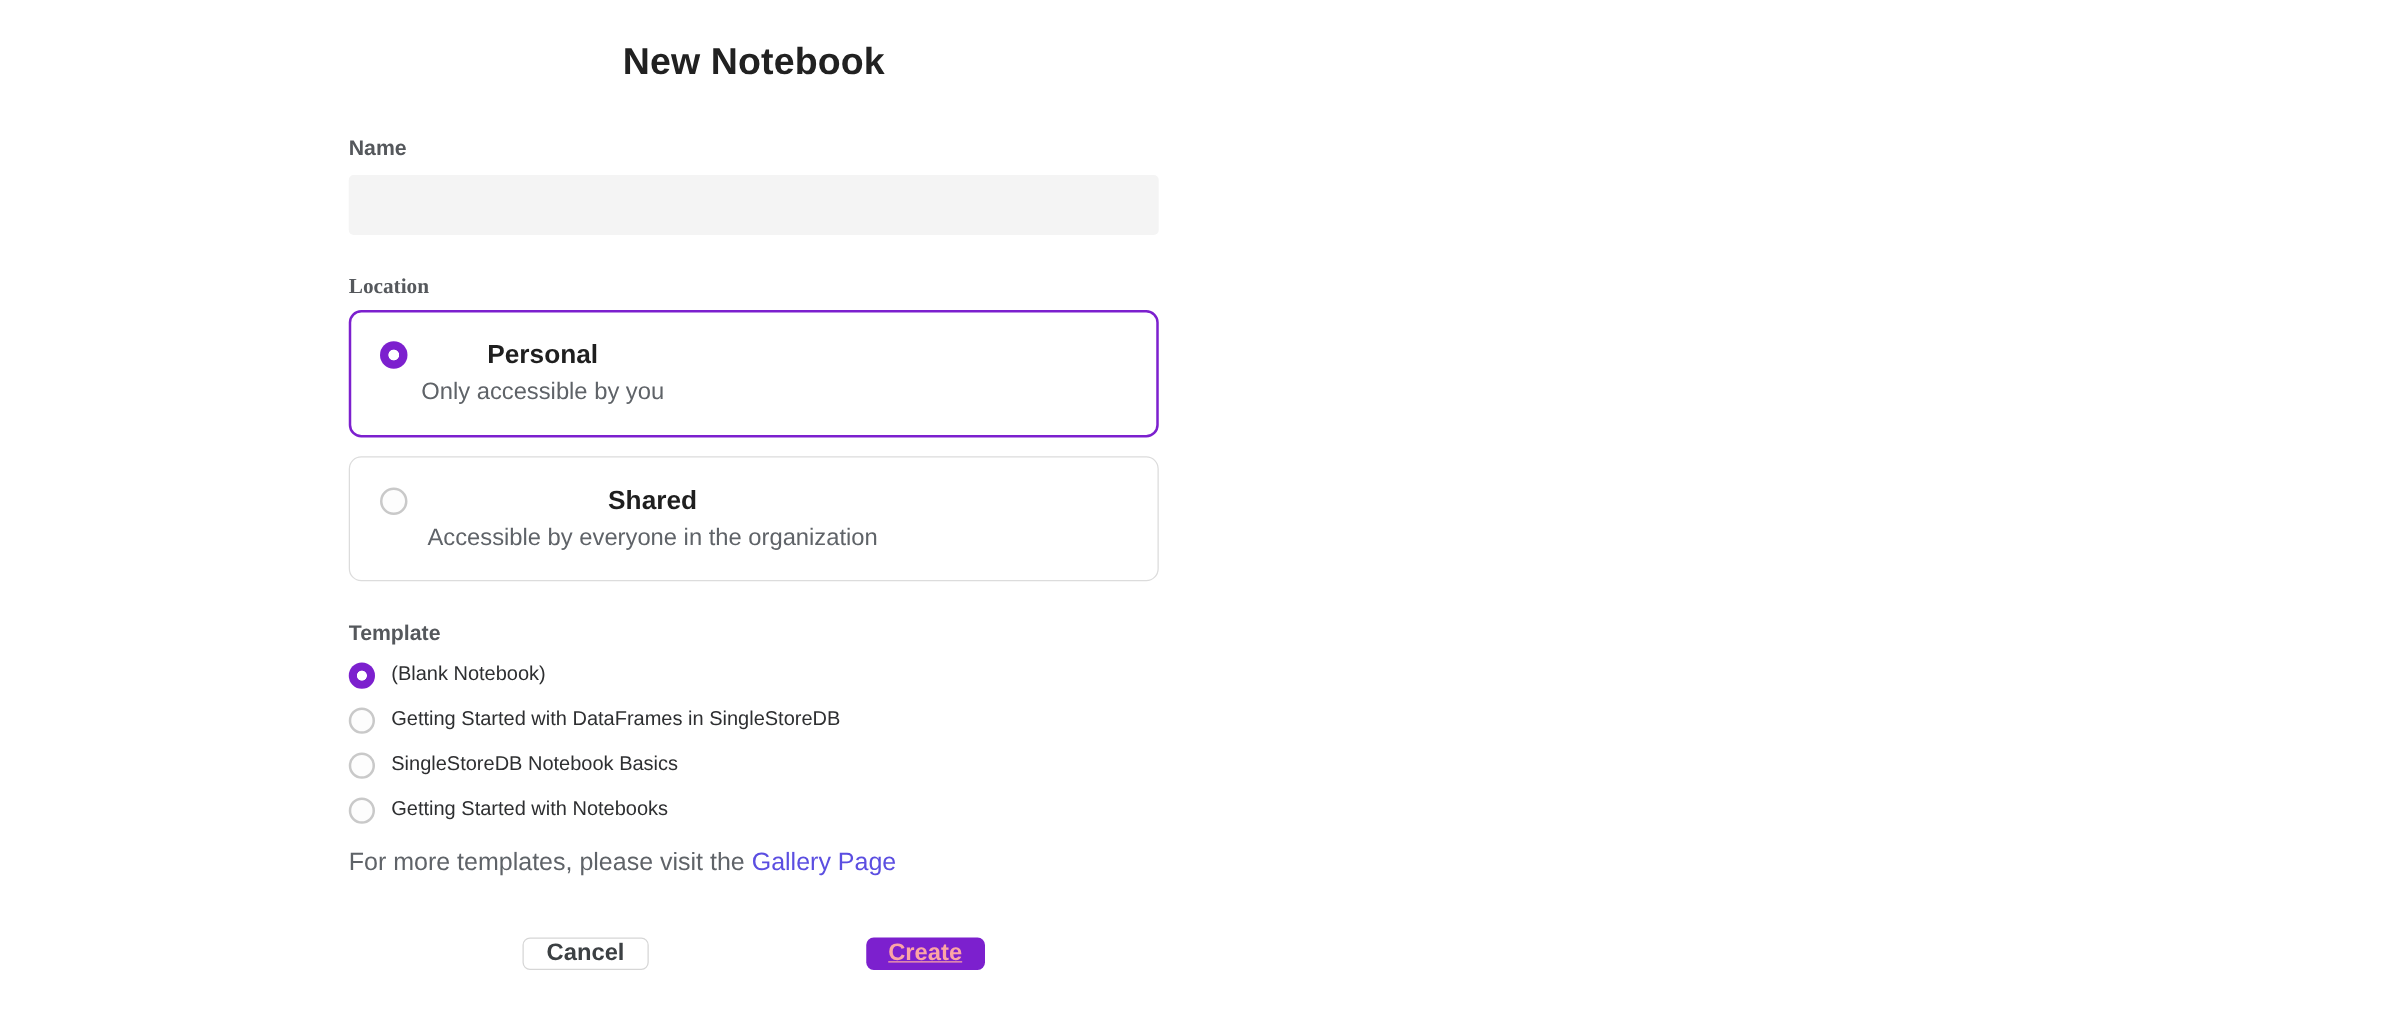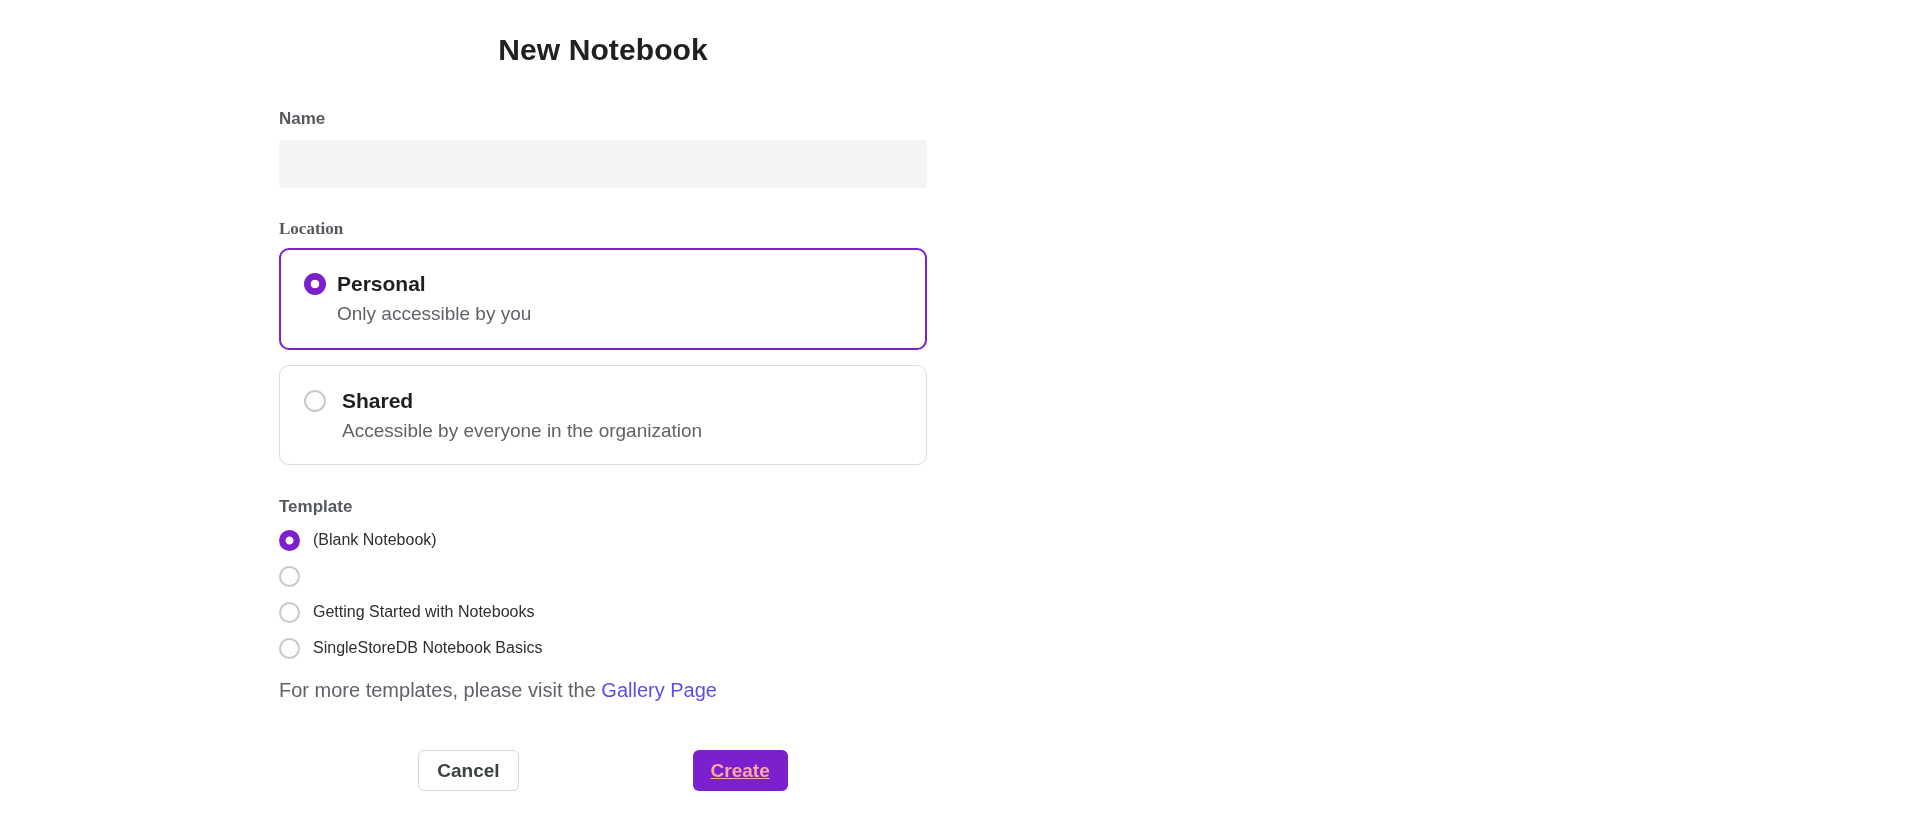--- a/index.html
+++ b/index.html
@@ -50,20 +50,21 @@
   .loc-card {
     display: flex;
     align-items: flex-start;
     gap: 11px;
     width: 100%;
     border-radius: 10px;
     padding: 22px 24px;
     background: #fff;
     border: 1px solid var(--border-gray, #dcdcdc);
     cursor: pointer;
+    text-align: center;
   }
   .loc-card.selected {
     border: 2px solid var(--purple, #7e1fd1);
     padding: 21px 23px;
   }
   .loc-card-personal { margin-top: 10px; height: 102px; }
   .loc-card-shared   { margin-top: 15px; height: 100px; gap: 16px; }
   .loc-title {
     font-size: 21px;
     font-weight: 700;
@@ -125,21 +126,21 @@
     text-align: center;
   }
   
   .btn-row {
     margin-top: 48px;
     display: flex;
     justify-content: center;
     gap: 174px;
   }
   .btn {
-    height: 41px;
+    height: 26px;
     min-width: 92px;
     padding: 0 18px;
     border-radius: 6px;
     font-family: "Liberation Sans", "DejaVu Sans", sans-serif;
     font-size: 19px;
     font-weight: 700;
     cursor: pointer;
   }
   .btn-cancel {
     background: #ffffff;
@@ -183,28 +184,29 @@
 
   <label class="field-label label-template">Template</label>
 
   <div class="tmpl-rows">
     <div class="tmpl-row">
       <span class="radio radio-sm selected"></span>
       <span class="tmpl-label">(Blank Notebook)</span>
     </div>
     <div class="tmpl-row">
       <span class="radio radio-sm"></span>
+      <span class="tmpl-label">Getting Started with DataFrames in SingleStoreDB</span>
+    </div>
+    <div class="tmpl-row">
+      <span class="radio radio-sm"></span>
+      <span class="tmpl-label">SingleStoreDB Notebook Basics</span>
     </div>
     <div class="tmpl-row">
       <span class="radio radio-sm"></span>
       <span class="tmpl-label">Getting Started with Notebooks</span>
-    </div>
-    <div class="tmpl-row">
-      <span class="radio radio-sm"></span>
-      <span class="tmpl-label">SingleStoreDB Notebook Basics</span>
     </div>
   </div>
 
   <p class="footer-note">
     <span class="plain">For more templates, please visit the </span><a class="gallery-link">Gallery Page</a>
   </p>
 
   <div class="btn-row">
     <button class="btn btn-cancel">Cancel</button>
     <button class="btn btn-create">Create</button>

